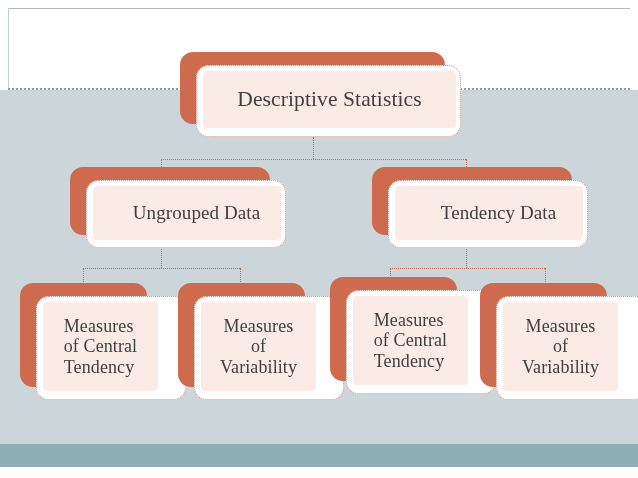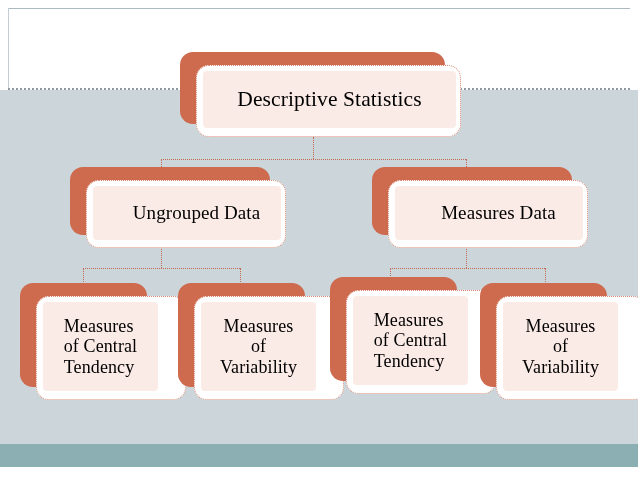--- a/index.html
+++ b/index.html
@@ -95,21 +95,21 @@
   }
   .node .inner {
     position: absolute;
     background: #fbebe7;
     box-sizing: border-box;
     display: flex;
     align-items: center;
     justify-content: center;
   }
   .node .label {
-    color: #000000;
+    color: #404040;
     line-height: 1.12;
     letter-spacing: 0.1px;
     white-space: pre-line;
   }
 
   
   #node-title .shadow { width: 265px; height: 72px; }
   #node-title .card   { left: 16px; top: 13px; width: 265px; height: 72px; }
   #node-title .inner  { left: 6px; top: 5px; width: 253px; height: 57px; border-radius: 4px; }
   #node-title .label  { font-size: 21.5px; text-align: center; }
@@ -171,21 +171,21 @@
       <div class="inner">
         <span class="label">Ungrouped Data</span>
       </div>
     </div>
   </div>
 
   <div class="node lvl2" style="left:372px; top:167px;">
     <div class="shadow"></div>
     <div class="card">
       <div class="inner">
-        <span class="label">Measures Data</span>
+        <span class="label">Tendency Data</span>
       </div>
     </div>
   </div>
 
   <div class="node leaf align-left" style="left:20px; top:283px;">
     <div class="shadow"></div>
     <div class="card">
       <div class="inner">
         <span class="label">Measures
 of Central

